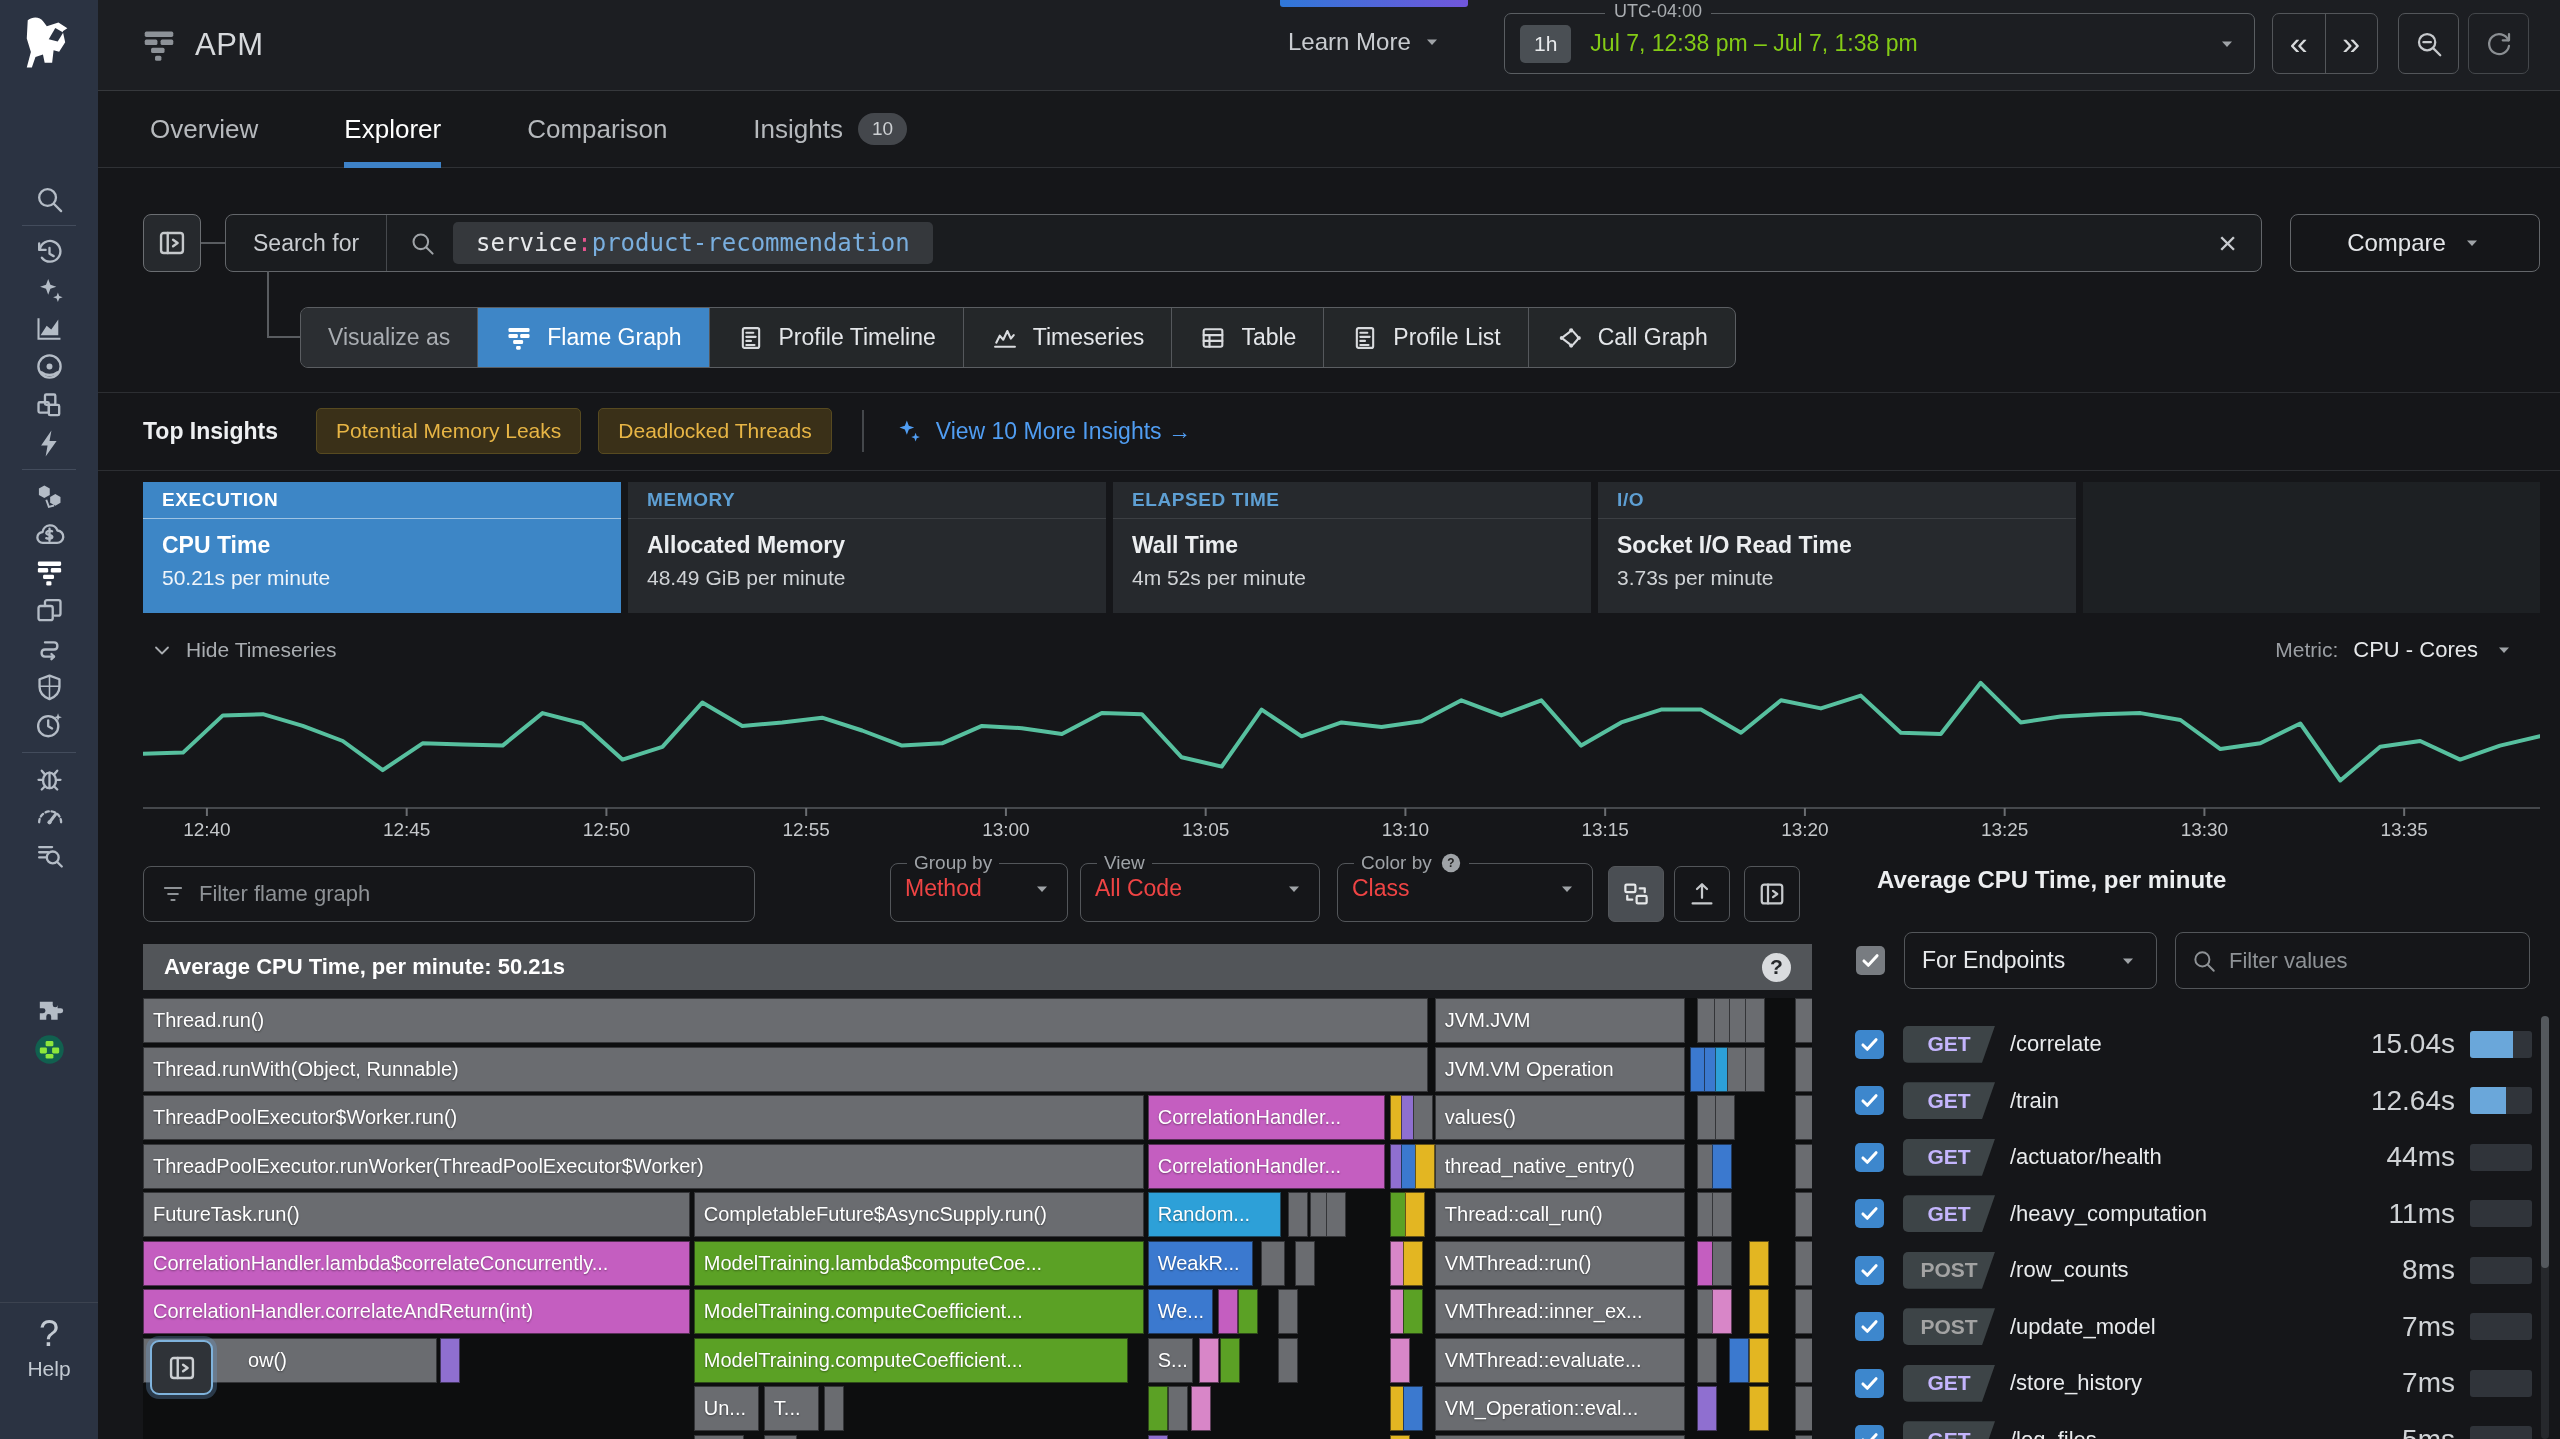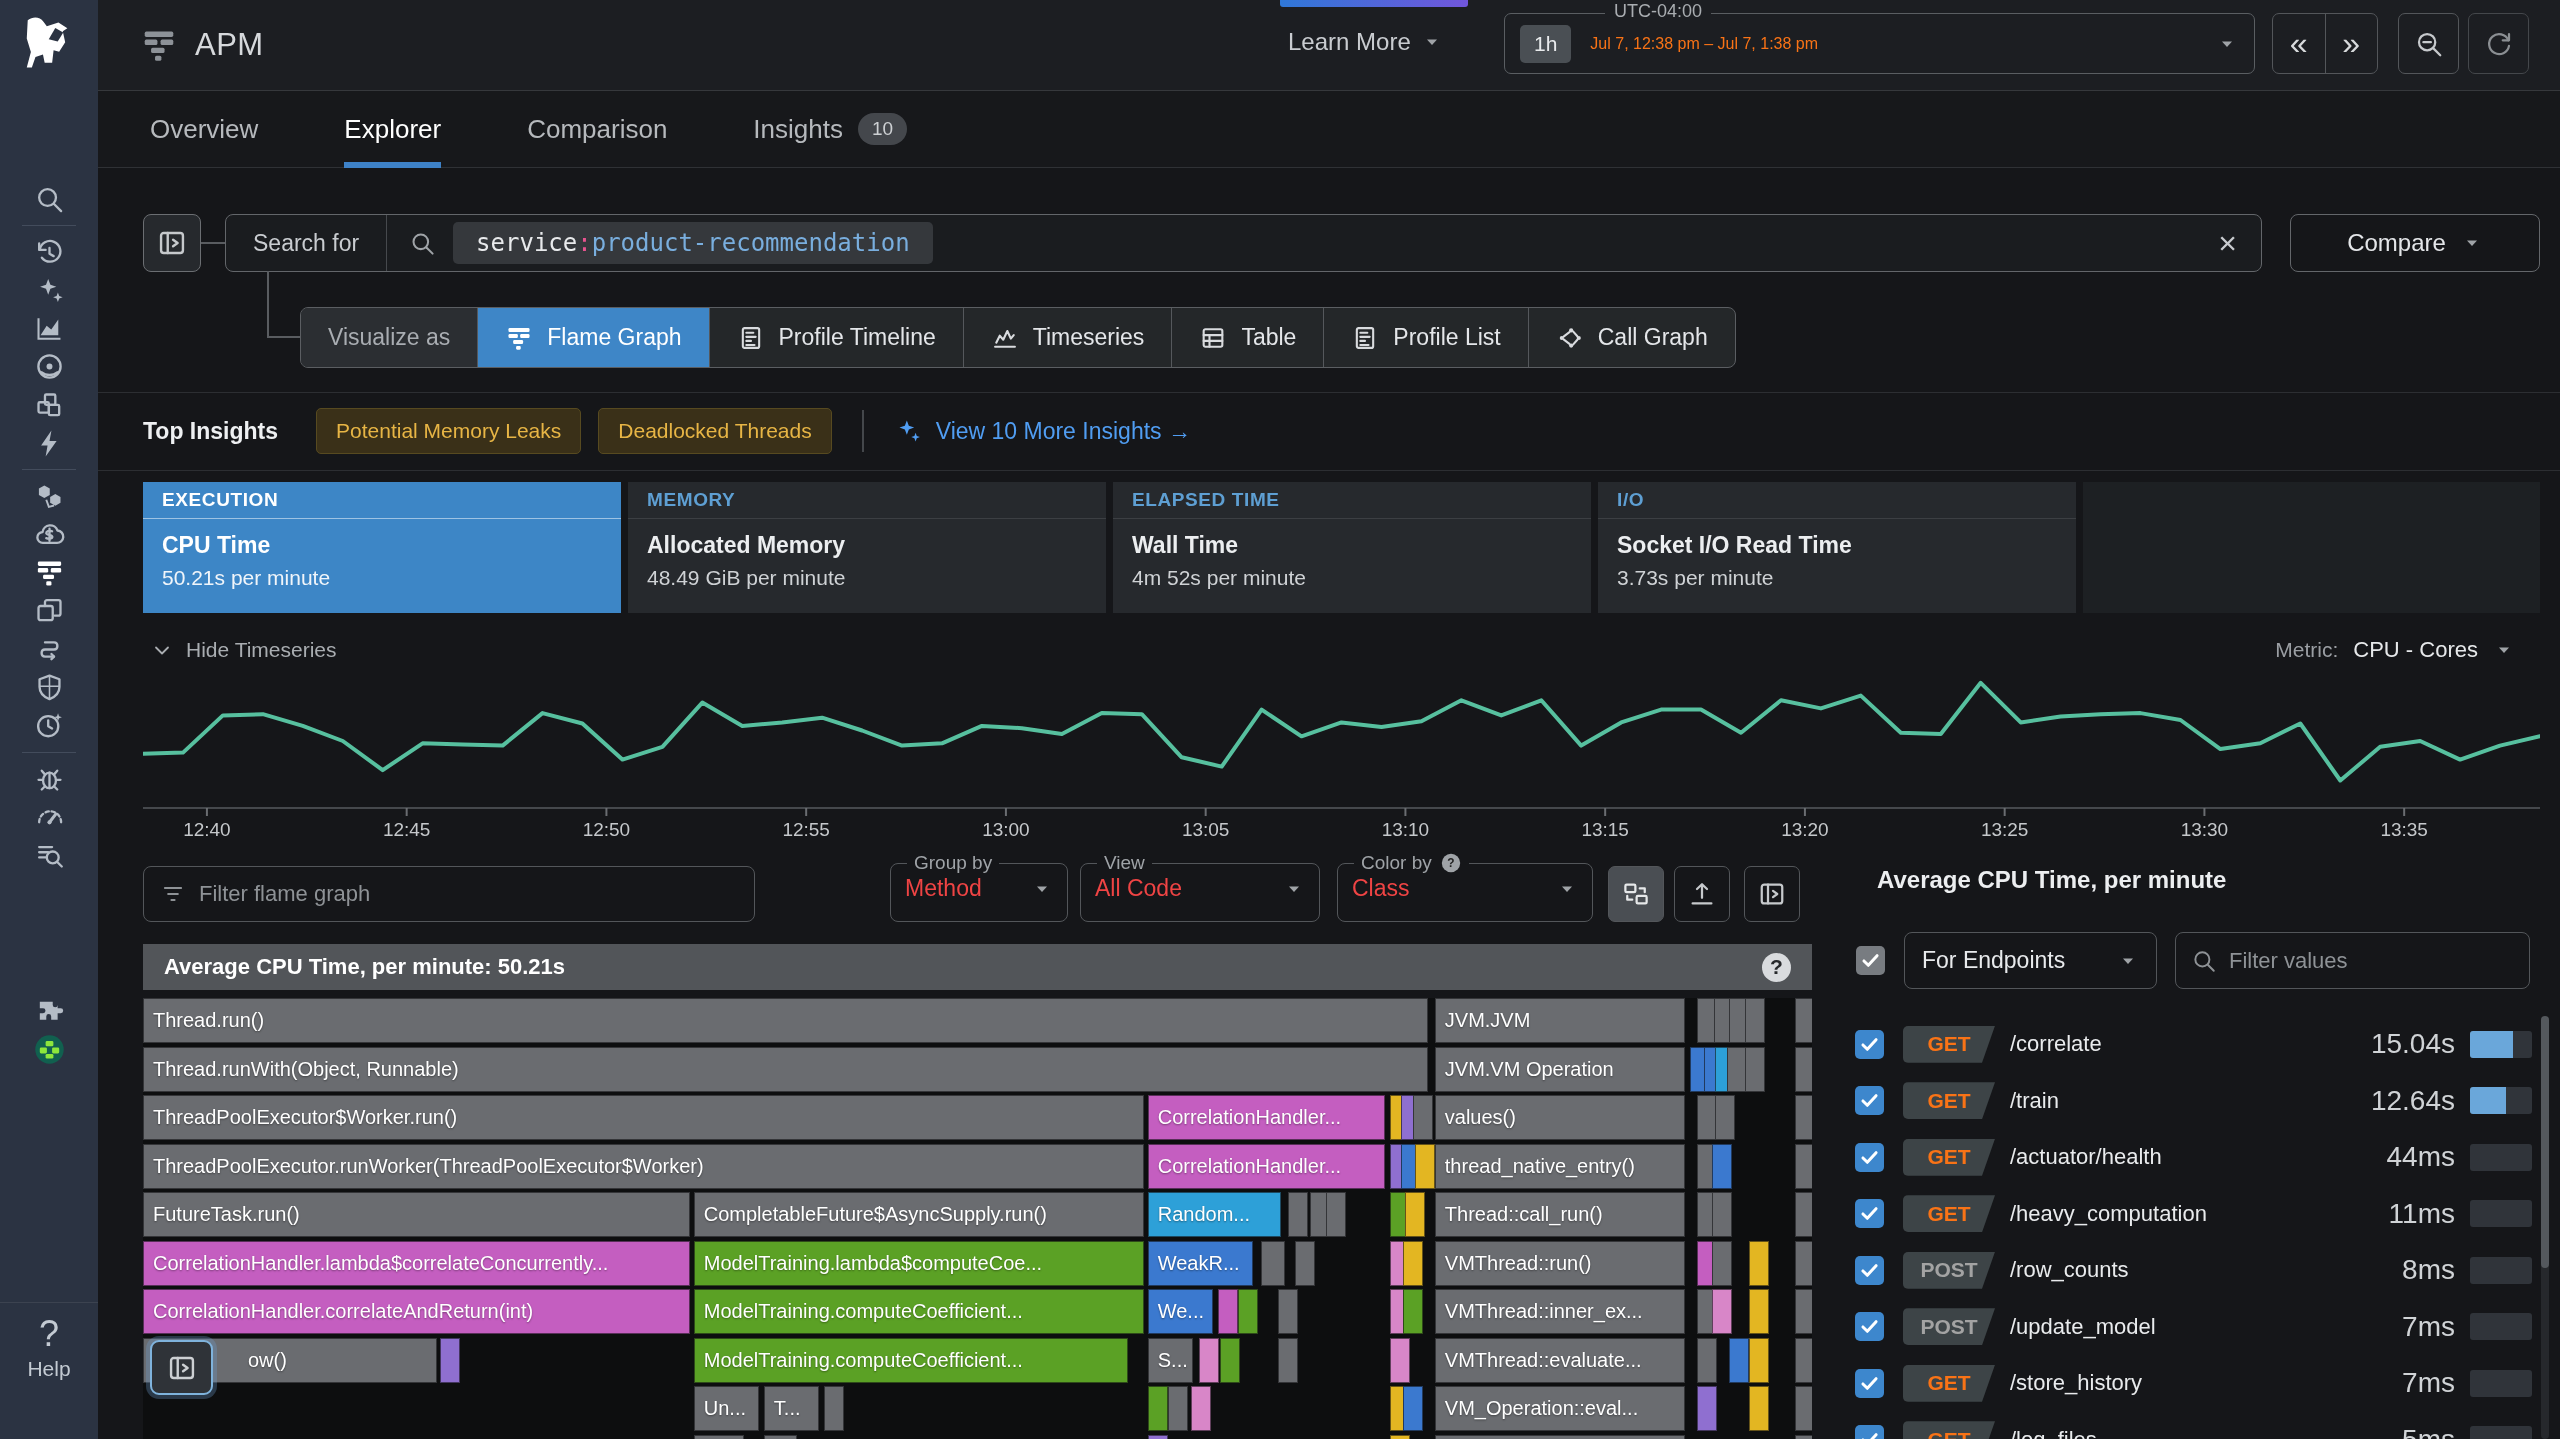--- a/index.html
+++ b/index.html
@@ -26,21 +26,21 @@
   .apm-title .ic{width:38px;height:38px;color:#8d9298}
   .apm-title .ic svg{width:100%;height:100%}
   .apm-title .t{font-size:31px;color:#d6d9dc;letter-spacing:.5px}
   .gradbar{position:absolute;left:1182px;top:0;width:188px;height:7px;background:linear-gradient(90deg,#2f78d8,#7156dc);border-radius:0 0 3px 3px}
   .learn{position:absolute;left:1190px;top:28px;display:flex;align-items:center;gap:10px;color:#c9ccd0;font-size:24px;cursor:pointer}
   .ccaret{width:22px;height:22px;color:#9fa3a7;display:inline-flex}
   .ccaret svg{width:100%;height:100%}
   .timebox{position:absolute;left:1406px;top:13px;width:751px;height:61px;border:1px solid #5a5e62;border-radius:7px;display:flex;align-items:center;cursor:pointer}
   .tz{position:absolute;top:-13px;left:100px;background:#1c1e22;padding:0 9px;font-size:18px;color:#a9adb1}
   .chip1h{margin-left:15px;background:#4a4f54;border-radius:5px;padding:7px 14px;font-size:21px;color:#e8eaec}
-  .trange{margin-left:19px;font-size:16px;color:#f97316}
+  .trange{margin-left:19px;font-size:23px;color:#84cc16}
   .timebox .ccaret{position:absolute;right:16px}
   .navgrp{position:absolute;left:2174px;top:13px;height:61px;width:106px;border:1px solid #53565a;border-radius:7px;display:flex;overflow:hidden}
   .navgrp .ncell{flex:1;display:flex;align-items:center;justify-content:center;font-size:32px;color:#d7dadc;cursor:pointer}
   .navgrp .ncell+.ncell{border-left:1px solid #53565a}
   .sqbtn{position:absolute;top:13px;width:61px;height:61px;border:1px solid #53565a;border-radius:7px;display:flex;align-items:center;justify-content:center;color:#c6c9cc;cursor:pointer}
   .sqbtn .iw{width:30px;height:30px}
   .sqbtn .iw svg{width:100%;height:100%}
   .sqbtn.dim{border-color:#44474b;color:#8b8f93}
 
   
@@ -138,21 +138,21 @@
   .cbx.blue{background:#3d87cd}
   .rpcheck{position:absolute;left:1856px;top:946px}
   .rpdrop{position:absolute;left:1904px;top:932px;width:253px;height:57px;border:1px solid #53565a;border-radius:8px;display:flex;align-items:center;padding:0 17px;font-size:23px;color:#e8eaec;cursor:pointer}
   .rpdrop .ccaret{margin-left:auto}
   .rpfilter{position:absolute;left:2175px;top:932px;width:355px;height:57px;border:1px solid #53565a;border-radius:8px;display:flex;align-items:center;padding:0 15px;gap:12px}
   .rpfilter .iw{width:26px;height:26px;color:#8e9296;flex:none}
   .rpfilter .iw svg{width:100%;height:100%}
   .elist{position:absolute;left:1855px;top:1016px;width:677px;bottom:0;overflow:hidden}
   .erow{display:flex;align-items:center;height:56.5px;cursor:pointer}
   .mchip{width:92px;height:37px;margin-left:19px;background:#3d4447;clip-path:polygon(0 0,100% 0,calc(100% - 13px) 100%,0 100%);border-radius:5px 0 0 5px;display:flex;align-items:center;justify-content:center;font-size:21px;font-weight:bold;flex:none}
-  .mchip.get{color:#f97316}
+  .mchip.get{color:#c4b5fd}
   .mchip.post{color:#a3a3a3}
   .epath{margin-left:15px;font-size:22px;color:#e9ebed;flex:1;white-space:nowrap;overflow:hidden}
   .eval{width:110px;text-align:right;font-size:28px;color:#d0d3d6;flex:none}
   .ebar{width:62px;height:27px;margin-left:15px;background:#30343a;border-radius:3px;overflow:hidden;flex:none}
   .ebar .fill{height:100%;background:#6aa7da}
   .vsb{position:absolute;left:2541px;top:1016px;width:8px;bottom:0;background:#26282c;border-radius:4px;cursor:pointer}
   .vsb .thumb{position:absolute;top:0;left:0;right:0;height:252px;background:#54585d;border-radius:4px}
 </style>
 </head>
 <body>

